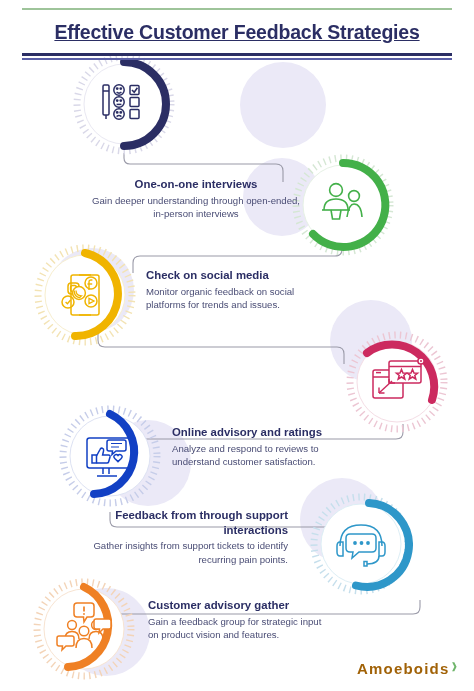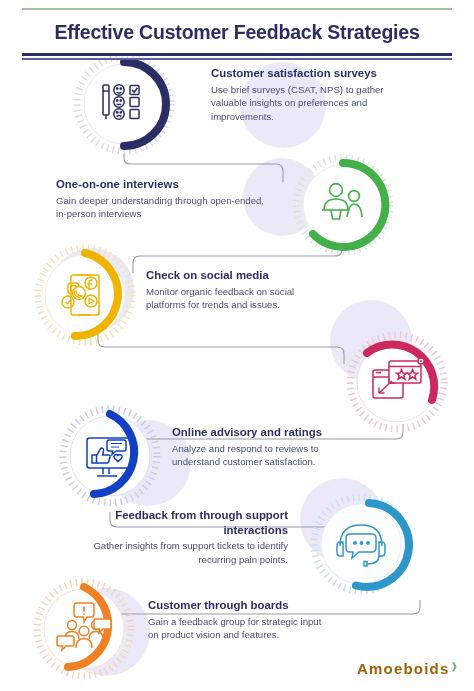--- a/index.html
+++ b/index.html
@@ -34,20 +34,21 @@
     background: #9ec49a;
   }
   .title {
     text-align: center;
     font-size: 19.5px;
     font-weight: bold;
     color: #2b2e64;
     letter-spacing: -0.2px;
     padding: 11px 0 9px 0;
     white-space: nowrap;
+    text-decoration: underline;
   }
   .rule-bot {
     height: 3px; width: 100%;
     background: #2b2e64;
     margin-bottom: 2px;
   }
   .rule-bot2 {
     height: 1.5px; width: 100%;
     background: #5a5ea6;
   }
@@ -66,21 +67,21 @@
     color: #2b2e64;
     line-height: 1.28;
     margin-bottom: 2px;
   }
   .txt p {
     font-size: 9.6px;
     color: #4a4d75;
     line-height: 1.43;
   }
   .al-left { text-align: left; }
-  .al-center { text-align: left; }
+  .al-center { text-align: center; margin-left: 34px; }
   .al-right { text-align: right; }
   
   .logo {
     position: absolute;
     right: 16px; bottom: 14px;
     z-index: 6;
     display: flex;
     align-items: flex-start;
   }
   .logo-text {
@@ -150,24 +151,20 @@
         <circle cx="45.2" cy="60.4" r="0.7" fill="#2b2e64"></circle>
         <circle cx="48.8" cy="60.4" r="0.7" fill="#2b2e64"></circle>
         <path d="M44.6 64.6 Q47 62.4 49.4 64.6"></path>
         <rect x="58" y="33.5" width="9" height="9" rx="1"></rect>
         <path d="M60 38 L62.2 40.2 L65.4 35.8" stroke-width="1.6"></path>
         <rect x="58" y="45.5" width="9" height="9" rx="1"></rect>
         <rect x="58" y="57.5" width="9" height="9" rx="1"></rect>
       </g>
     </svg>
   </div>
-  <div class="txt al-left" style="left:211px; top:66px; width:196px;">
-    <h3>Customer satisfaction surveys</h3>
-    <p>Use brief surveys (CSAT, NPS) to gather valuable insights on preferences and improvements.</p>
-  </div>
 
   <div class="badge" style="left:291px; top:153px;">
     <svg viewBox="0 0 104 104">
       <circle cx="52" cy="52" r="47" fill="none" stroke="#d5e7d4" stroke-width="7" stroke-dasharray="1.4 4.2"></circle>
       <circle cx="52" cy="52" r="40" fill="#ffffff" stroke="#e6f1e5" stroke-width="1"></circle>
       <path d="M52 10 A42 42 0 1 1 22 81" fill="none" stroke="#43b049" stroke-width="8" stroke-linecap="round"></path>
       <g stroke="#43b049" stroke-width="1.6" fill="none">
         <circle cx="45" cy="37" r="6.4"></circle>
         <path d="M33 57 Q33 46 45 46 Q57 46 57 57"></path>
         <path d="M31 57 L59 57"></path>
@@ -290,21 +287,21 @@
         <circle cx="64" cy="48" r="4.4"></circle>
         <path d="M57 62 Q57 54.5 64 54.5 Q71 54.5 71 62"></path>
         <circle cx="52" cy="54" r="4.8"></circle>
         <path d="M44 71 Q44 61.5 52 61.5 Q60 61.5 60 71"></path>
         <path d="M27 59 L40 59 Q42 59 42 61 L42 67 Q42 69 40 69 L34 69 L30 73 L30.5 69 L27 69 Q25 69 25 67 L25 61 Q25 59 27 59 Z" fill="#ffffff"></path>
         <path d="M64 42 L77 42 Q79 42 79 44 L79 50 Q79 52 77 52 L71 52 L67 56 L67.5 52 L64 52 Q62 52 62 50 L62 44 Q62 42 64 42 Z" fill="#ffffff"></path>
       </g>
     </svg>
   </div>
   <div class="txt al-left" style="left:148px; top:598px; width:184px;">
-    <h3>Customer through boards</h3>
+    <h3>Customer advisory gather</h3>
     <p>Gain a feedback group for strategic input on product vision and features.</p>
   </div>
 
   <div class="logo">
     <span class="logo-text">Amoeboids</span>
     <span class="logo-mark">❱</span>
   </div>
 
 </div>
 

